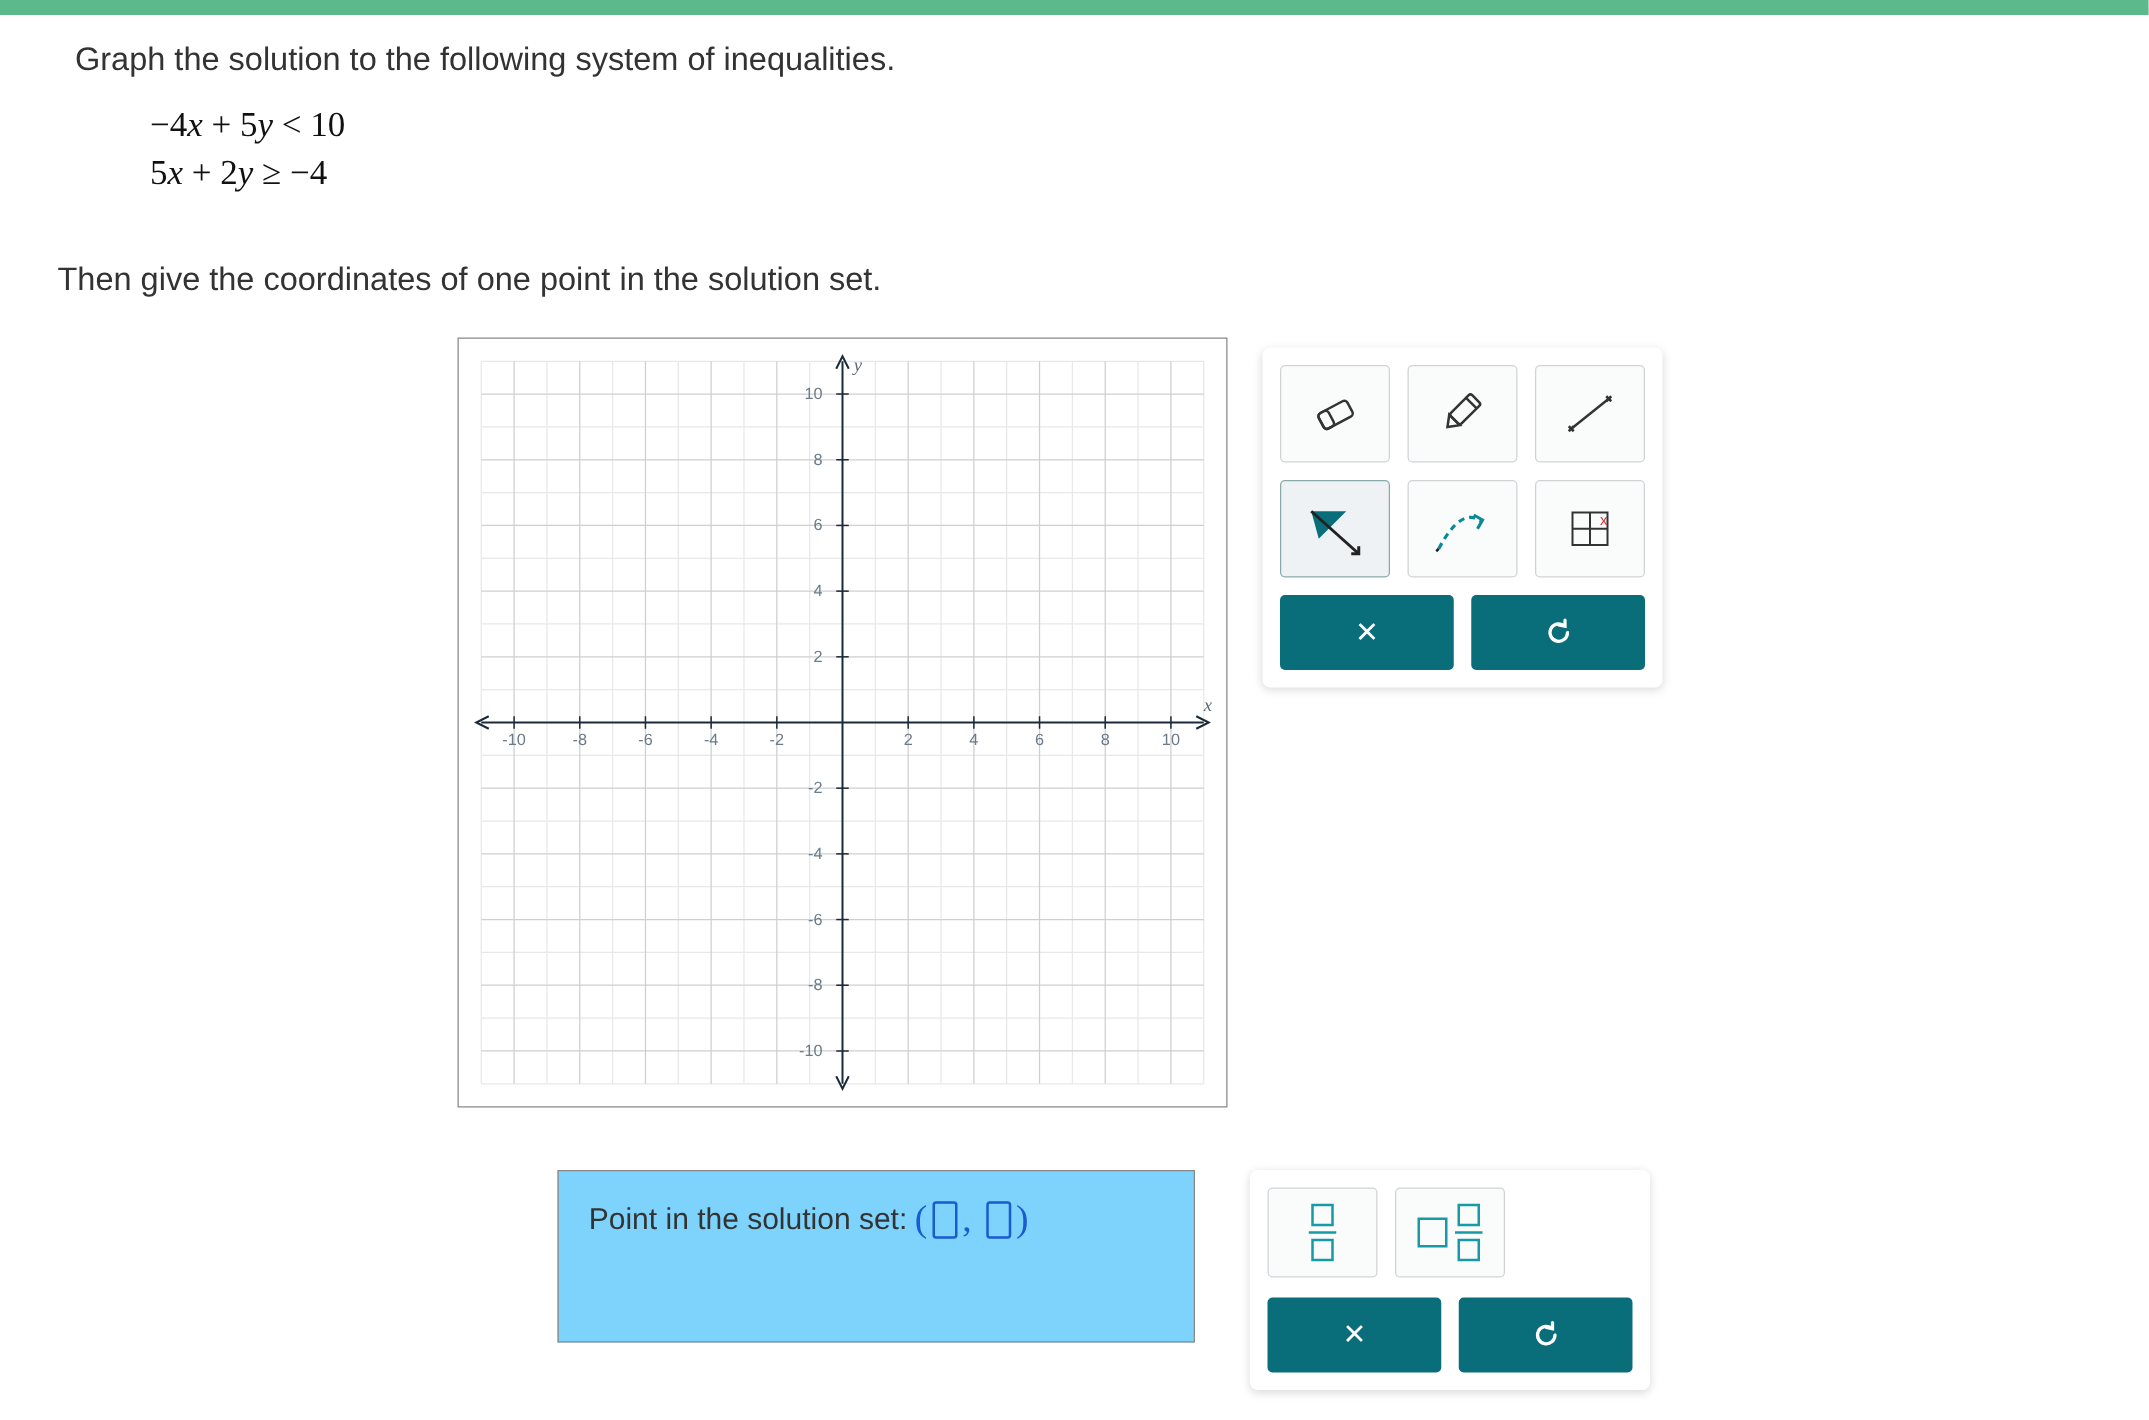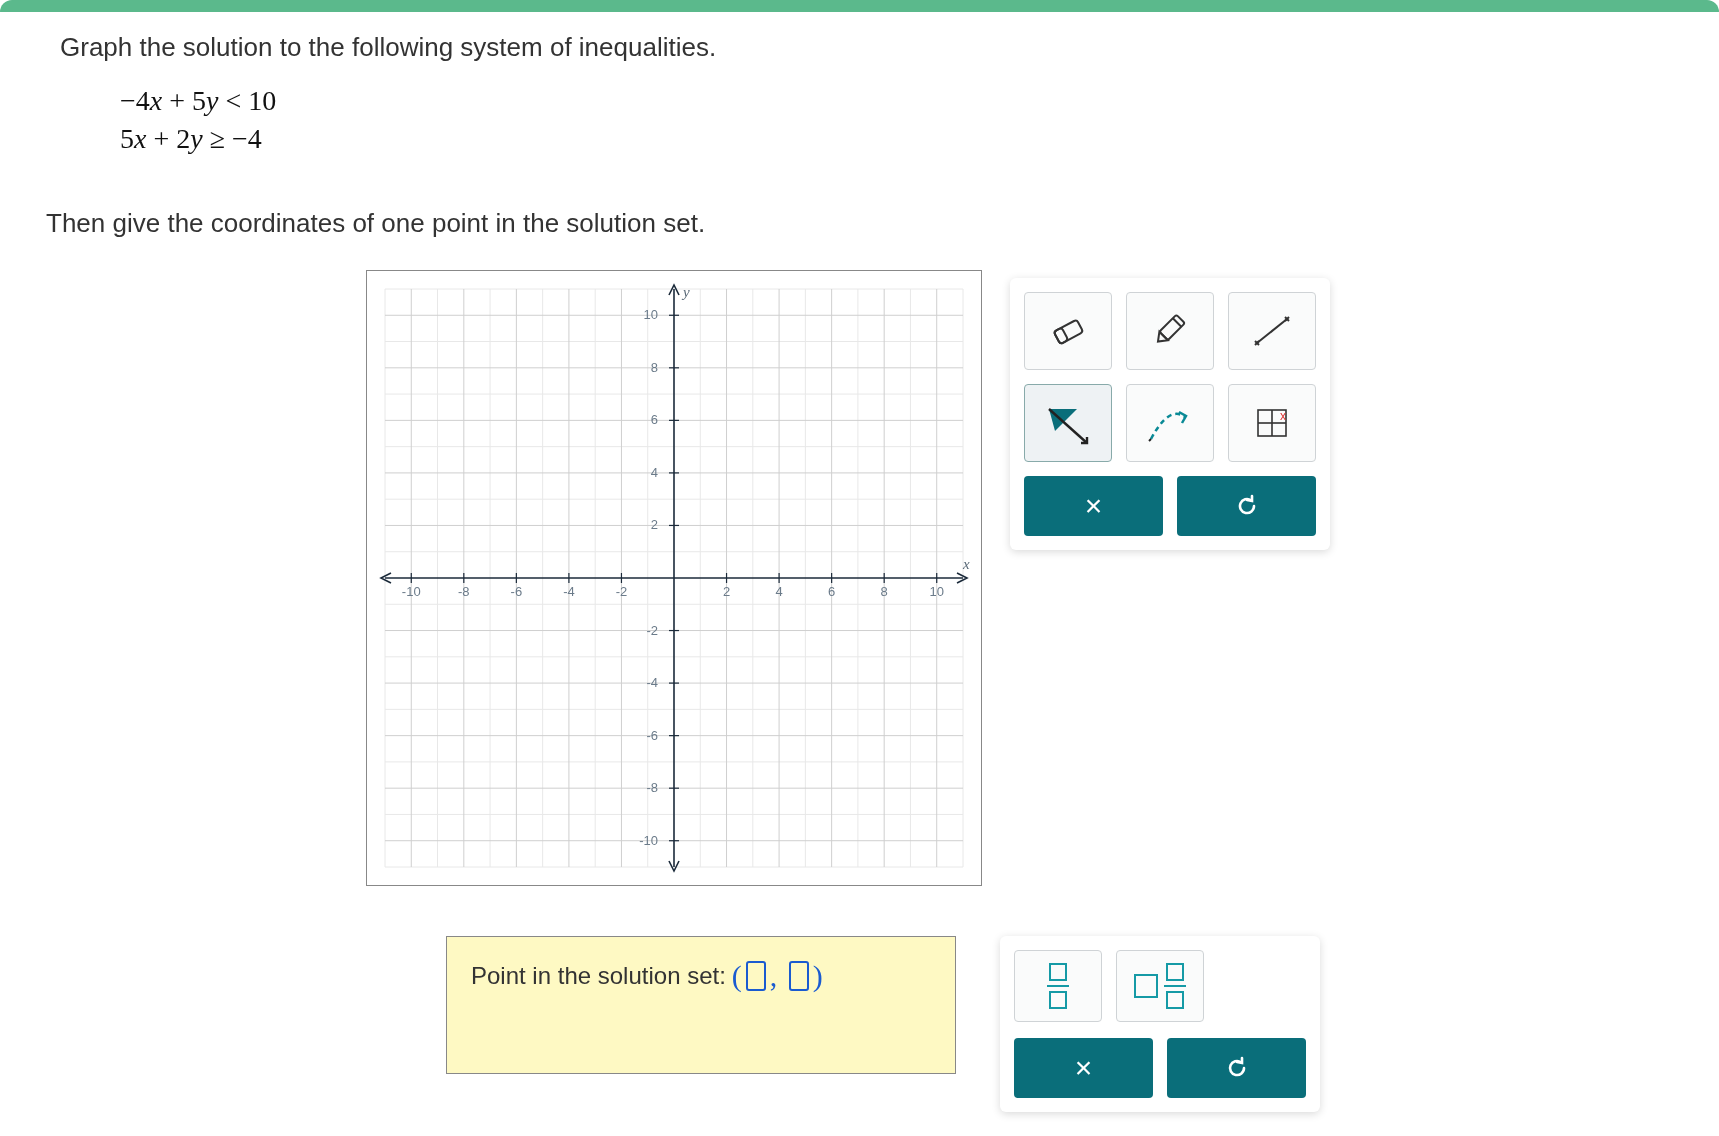--- a/index.html
+++ b/index.html
@@ -8,21 +8,20 @@
     padding: 0;
     font-family: Arial, Helvetica, sans-serif;
     background: #fff;
     color: #222;
   }
   .page {
     width: 1719px;
     height: 1136px;
     position: relative;
     overflow: hidden;
-    border-radius: 12px;
   }
   .topbar {
     position: absolute;
     left: 0; top: 0; right: 0;
     height: 12px;
     background: #5bb98c;
   }
   .prompt {
     position: absolute;
     left: 60px;
@@ -63,21 +62,21 @@
   }
   .graph-wrap svg { display: block; }
 
   
   .answer-box {
     position: absolute;
     left: 446px;
     top: 936px;
     width: 510px;
     border: 1px solid #888;
-    background: #fef9c3;
+    background: #7dd3fc;
     padding: 22px 24px 80px 24px;
   }
   .answer-line {
     font-size: 24px;
     color: #333;
     display: flex;
     align-items: center;
     gap: 6px;
   }
   .paren {

